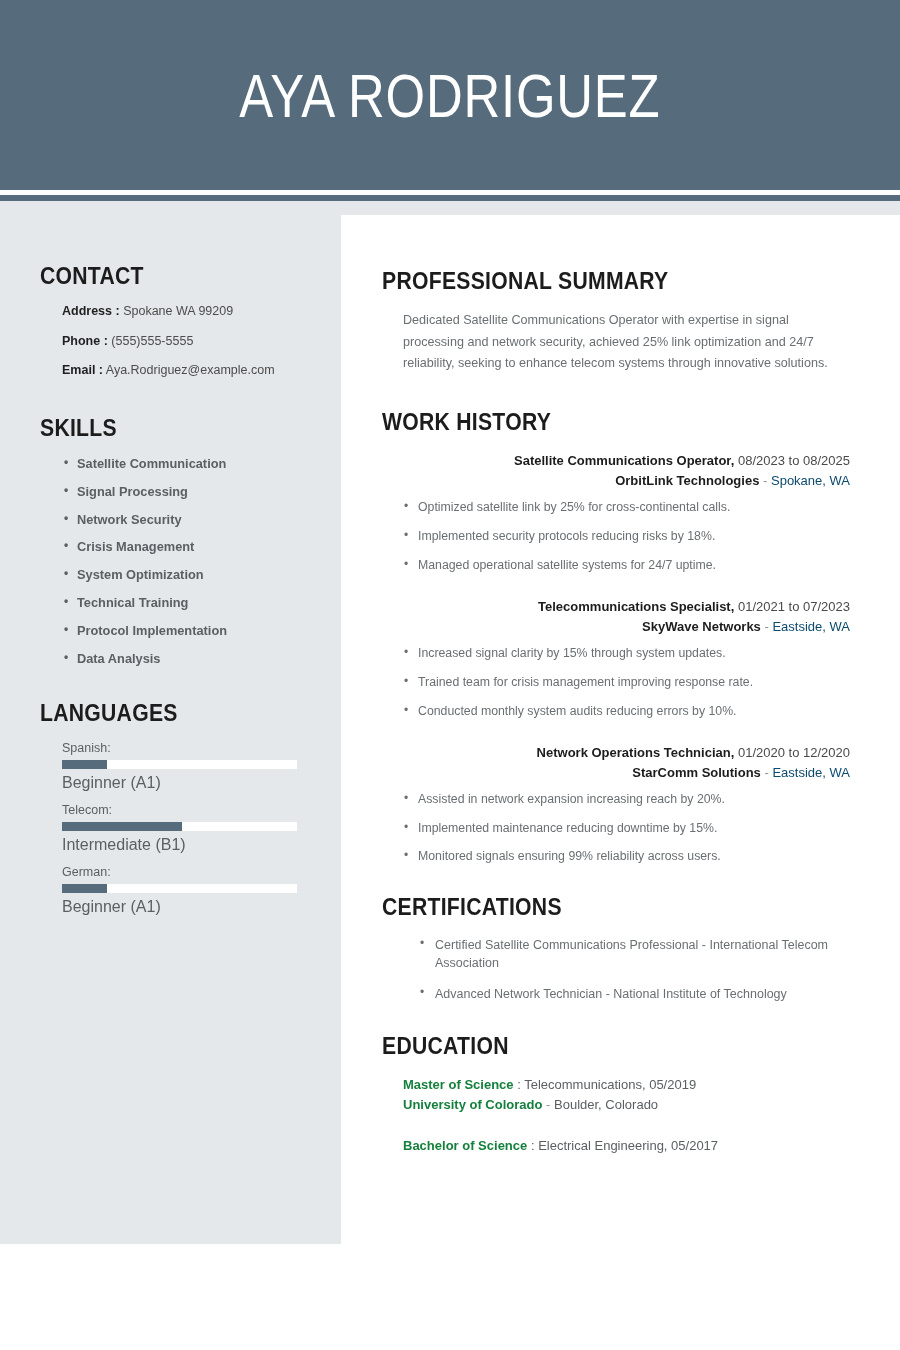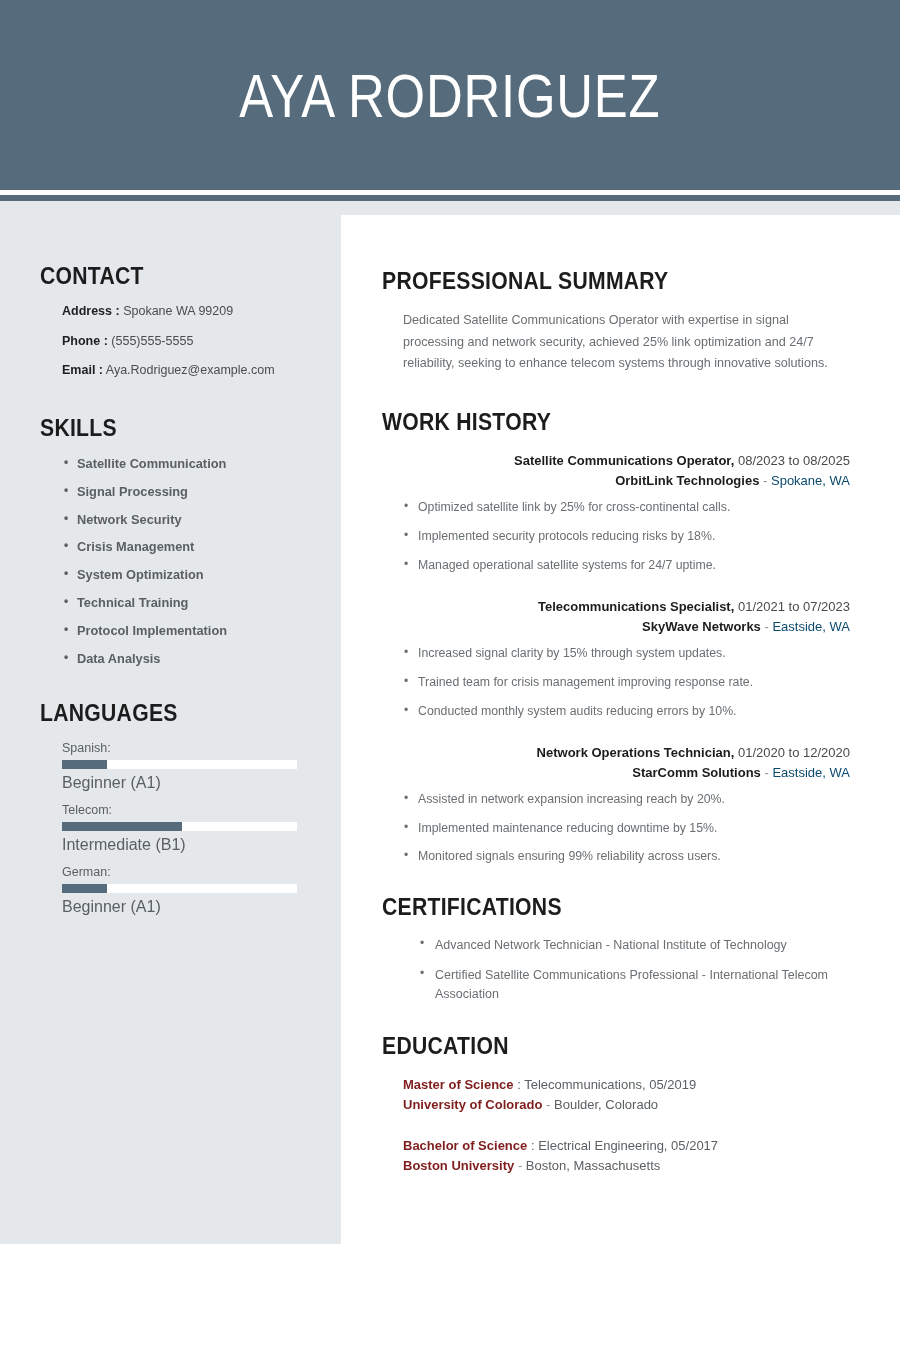--- a/index.html
+++ b/index.html
@@ -223,21 +223,21 @@
   }
 
   .edu-item { margin-bottom: 20px; padding-left: 21px; }
   .edu-line {
     font-size: 13px;
     line-height: 1.58;
     color: #5a5f63;
   }
   .edu-degree, .edu-school {
     font-weight: 700;
-    color: #7f1d1d;
+    color: #15803d;
   }
   .edu-sep { color: #8d9296; }
 </style>
 </head>
 <body>
 
 <div class="page">
 
   <div class="header-band">
     <div class="full-name">AYA RODRIGUEZ</div>
@@ -371,22 +371,22 @@
           <li>Assisted in network expansion increasing reach by 20%.</li>
           <li>Implemented maintenance reducing downtime by 15%.</li>
           <li>Monitored signals ensuring 99% reliability across users.</li>
         </ul>
       </div>
     </section>
 
     <section class="block" style="margin-bottom:30px;">
       <div class="sec-head">CERTIFICATIONS</div>
       <ul class="cert-list">
+        <li>Certified Satellite Communications Professional - International Telecom Association</li>
         <li>Advanced Network Technician - National Institute of Technology</li>
-        <li>Certified Satellite Communications Professional - International Telecom Association</li>
       </ul>
     </section>
 
     <section class="block">
       <div class="sec-head">EDUCATION</div>
 
       <div class="edu-item">
         <div class="edu-line">
           <span class="edu-degree">Master of Science</span>
           <span>: Telecommunications, 05/2019</span>
@@ -396,24 +396,19 @@
           <span class="edu-sep">-</span>
           <span>Boulder, Colorado</span>
         </div>
       </div>
 
       <div class="edu-item">
         <div class="edu-line">
           <span class="edu-degree">Bachelor of Science</span>
           <span>: Electrical Engineering, 05/2017</span>
         </div>
-        <div class="edu-line">
-          <span class="edu-school">Boston University</span>
-          <span class="edu-sep">-</span>
-          <span>Boston, Massachusetts</span>
-        </div>
       </div>
 
     </section>
 
   </main>
 
 </div>
 
 </body></html>

